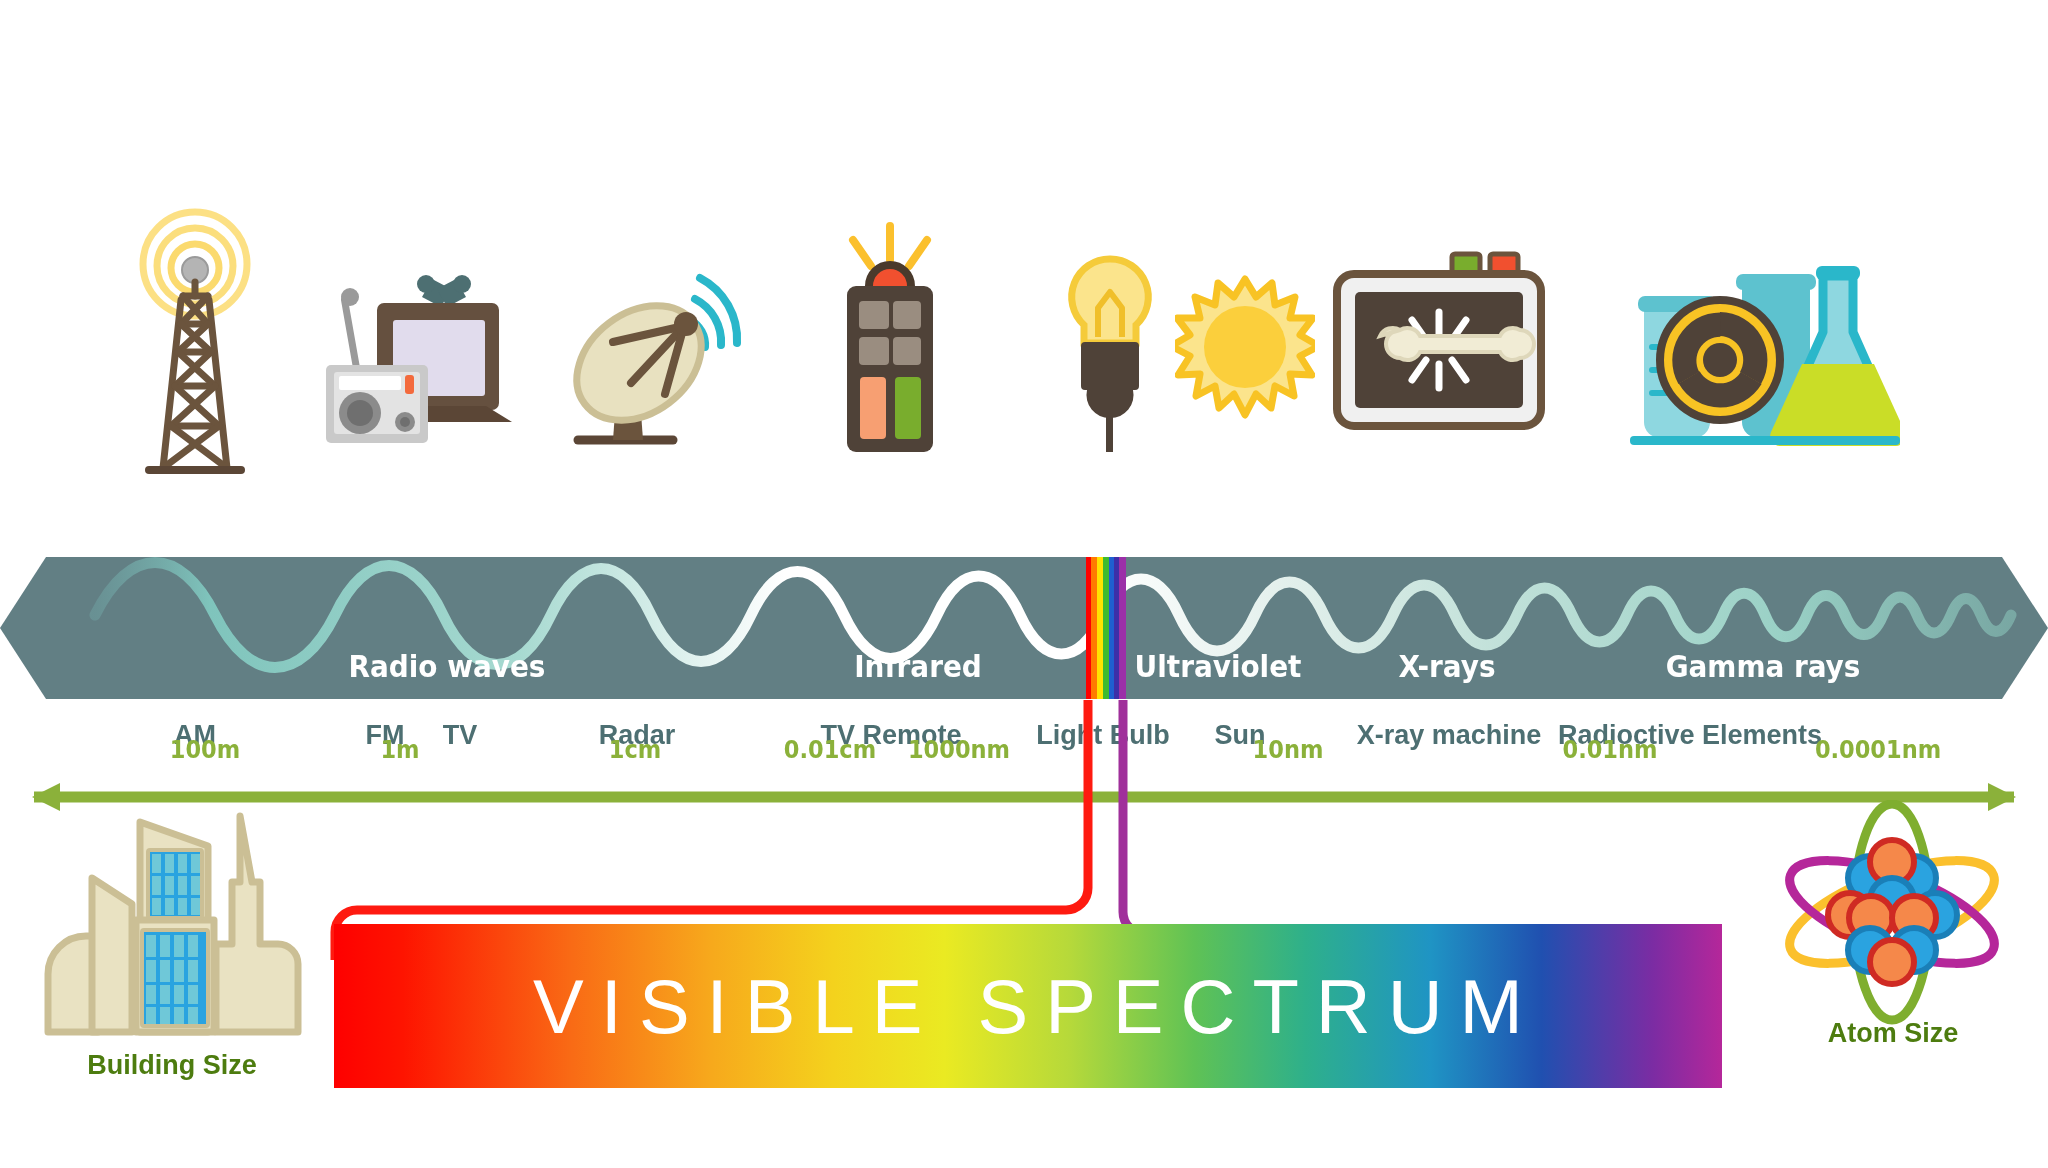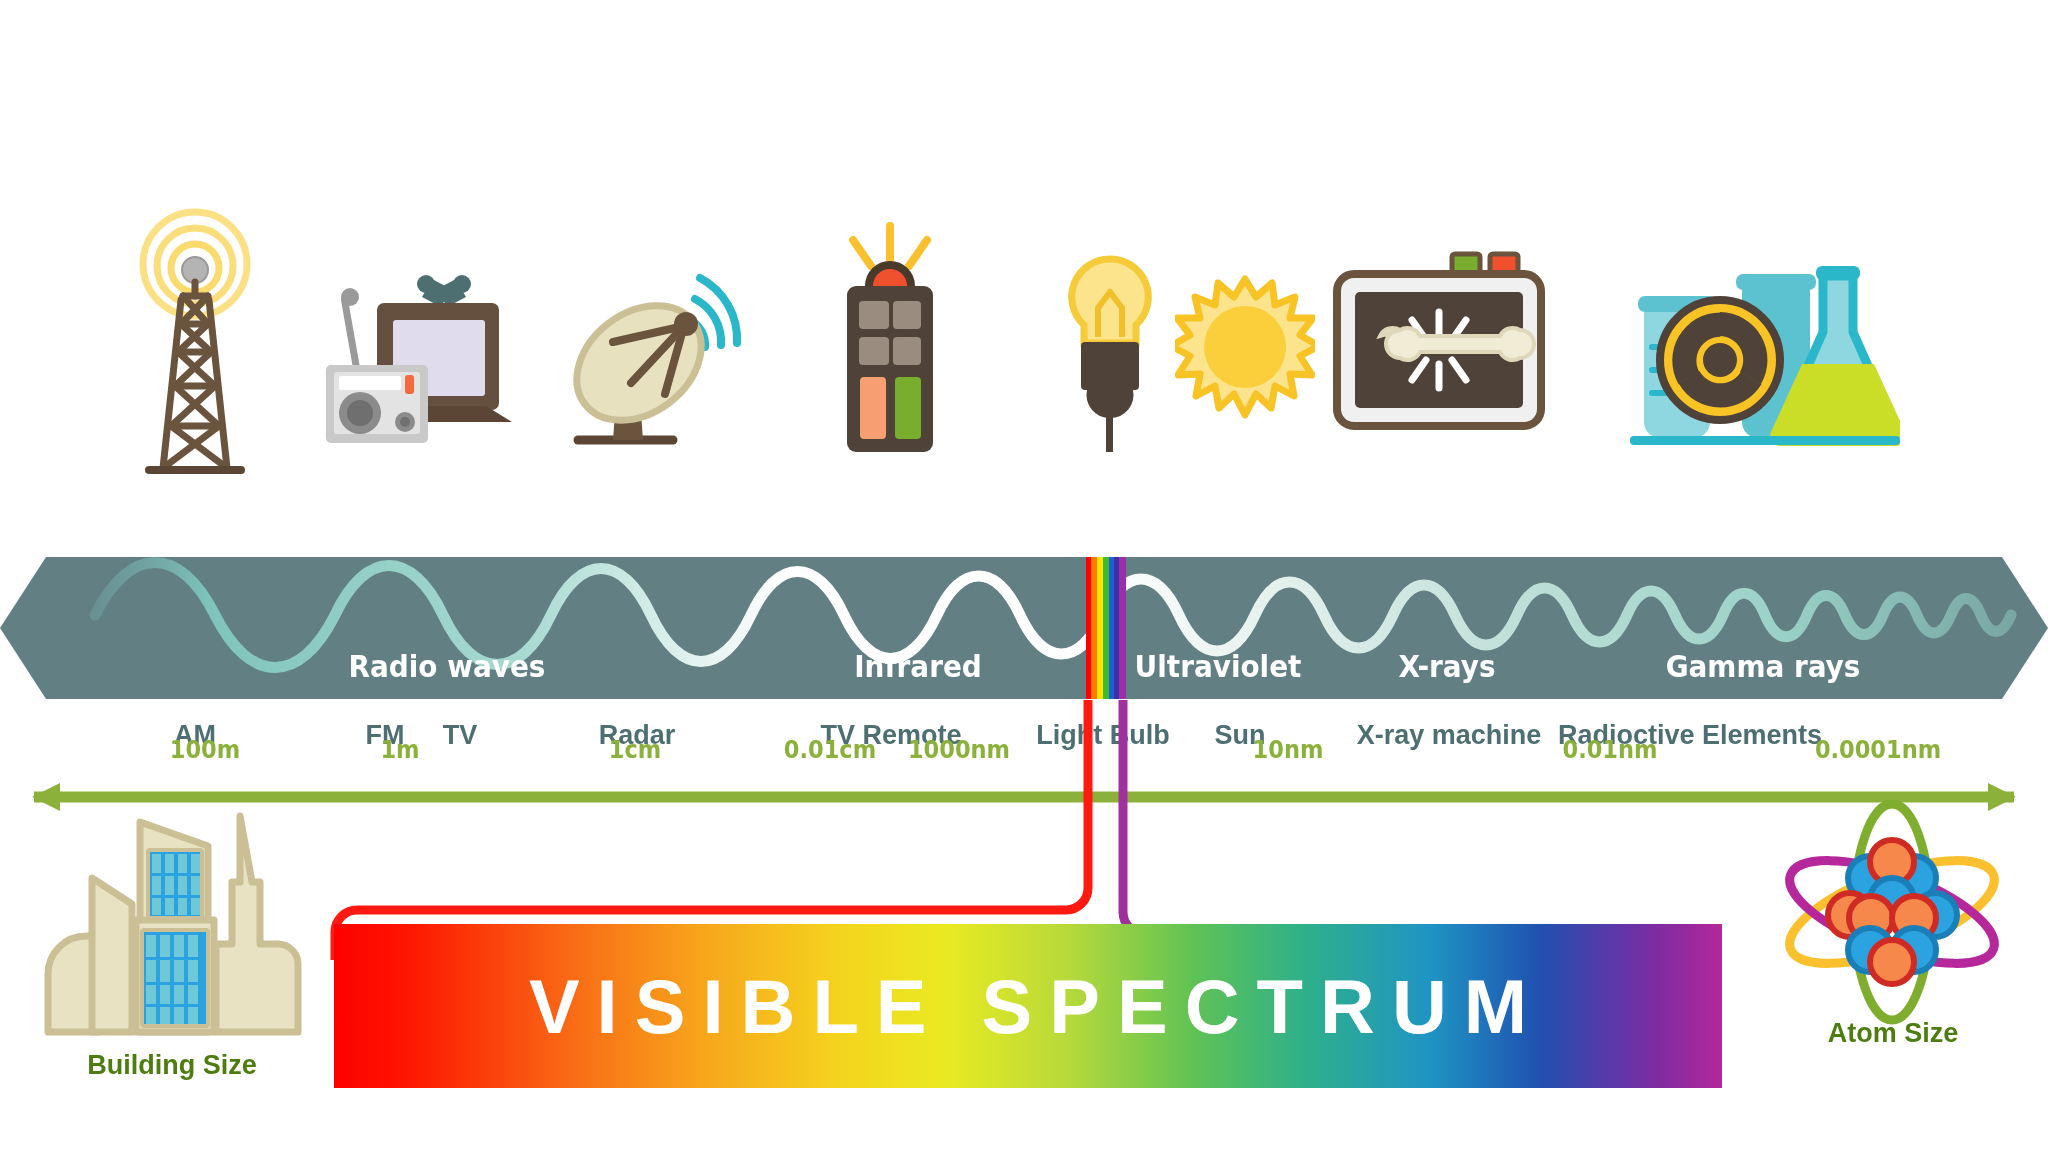--- a/index.html
+++ b/index.html
@@ -49,21 +49,21 @@
   .vis-bar{
     position:absolute;left:334px;top:924px;width:1388px;height:164px;
     background:linear-gradient(to right,
       #fe0000 0%, #fe1400 5%, #f96a15 17%, #f7a81c 27%,
       #f4d21d 36%, #eaea22 44%, #b6d93a 53%, #5fc255 62%,
       #2eb08b 70%, #1f94c4 79%, #2050b0 87%, #7b2ca3 95%, #b5279a 100%);
   }
   .vis-text{
     position:absolute;left:0;top:0;width:100%;height:100%;
     display:flex;align-items:center;justify-content:center;
-    color:#ffffff;font-weight:bold;font-size:76px;letter-spacing:17px;
+    color:#ffffff;font-weight:normal;font-size:76px;letter-spacing:17px;
     text-indent:17px;
     font-family:"Liberation Sans","DejaVu Sans",sans-serif;
   }
 
   .corner-label{
     position:absolute;font-size:27px;font-weight:bold;color:#4d7c0f;
     white-space:nowrap;transform:translateX(-50%);
   }
 </style>
 </head>

